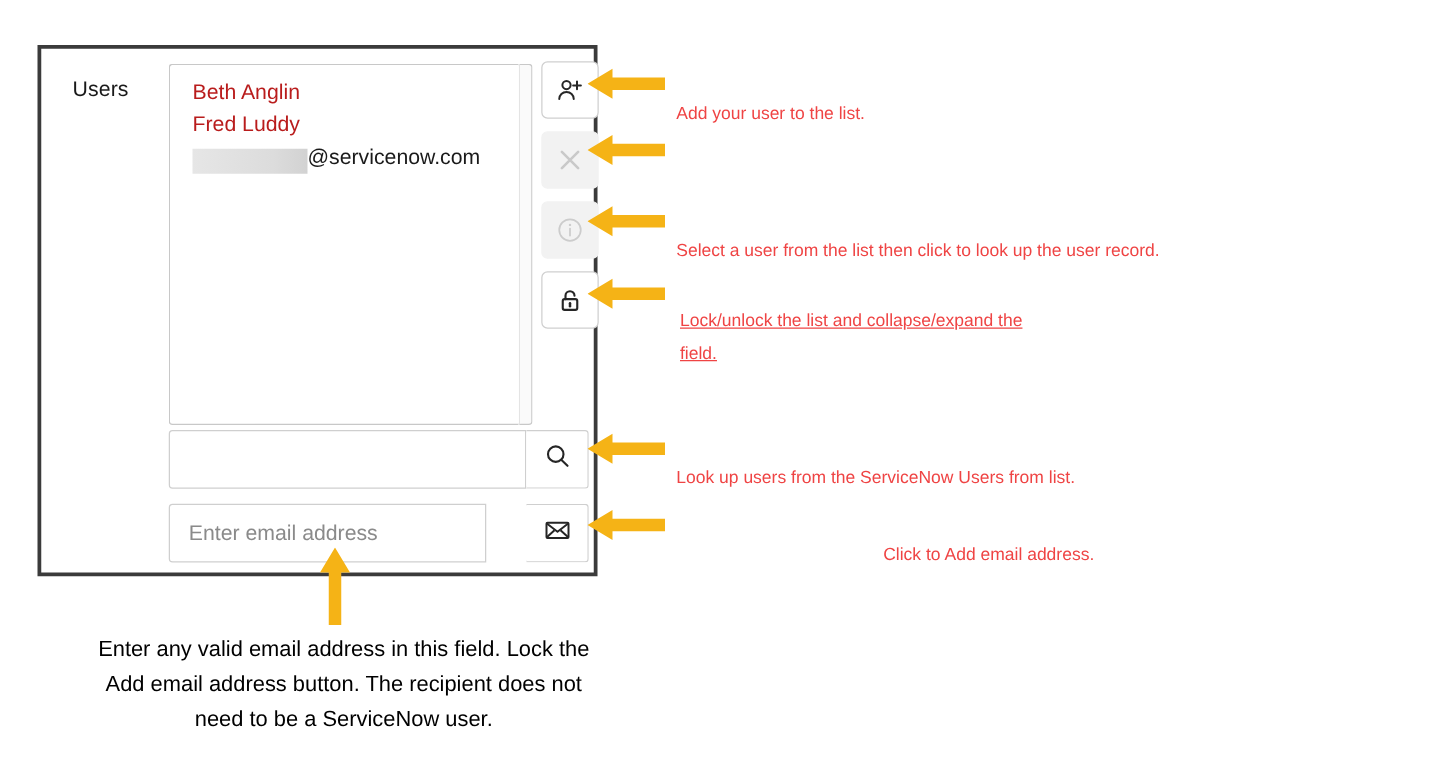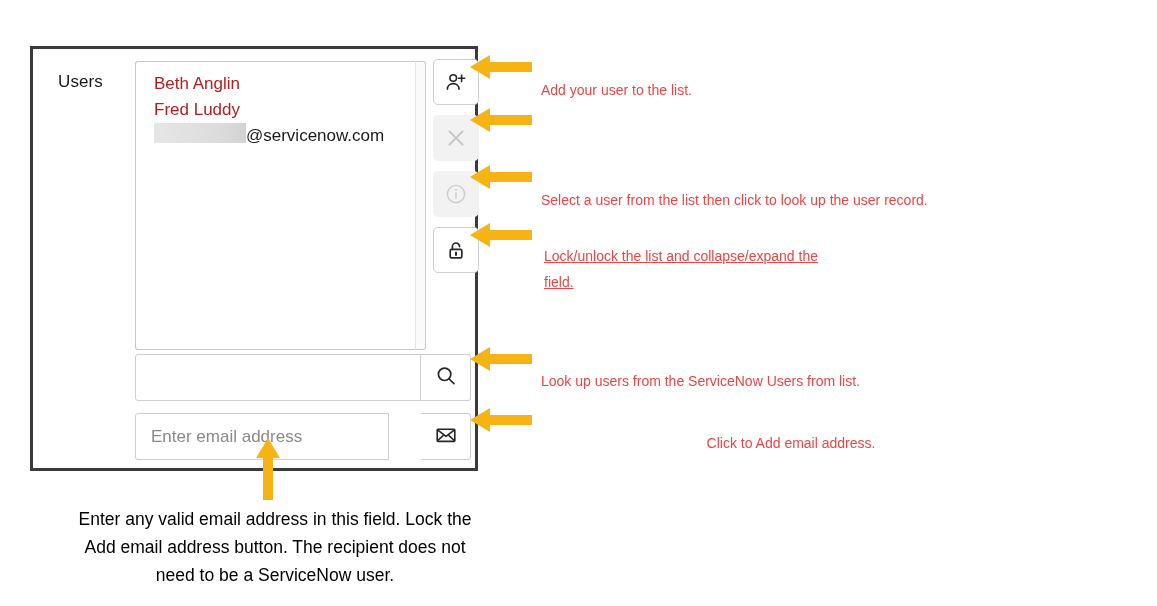--- a/index.html
+++ b/index.html
@@ -16,21 +16,21 @@
     width: 1157px;
     height: 606px;
     overflow: hidden;
     background: #ffffff;
   }
 
   
   .panel {
     position: absolute;
     left: 30px;
-    top: 46px;
+    top: 36px;
     width: 448px;
     height: 425px;
     border: 3px solid #3b3b3b;
     background: #ffffff;
     box-sizing: border-box;
   }
 
   .users-label {
     position: absolute;
     left: 25px;
@@ -58,21 +58,21 @@
     padding: 9px 0 0 18px;
   }
   .list-item {
     font-size: 17px;
     line-height: 26px;
     color: #b91c1c;
     white-space: nowrap;
   }
   .redacted-item {
     display: flex;
-    align-items: flex-start;
+    align-items: flex-end;
     font-size: 17px;
     line-height: 26px;
     color: #1a1a1a;
     white-space: nowrap;
   }
   .redaction {
     display: inline-block;
     width: 92px;
     height: 20px;
     background: linear-gradient(to right, #e6e6e6, #dcdcdc 70%, #d2d2d2);

